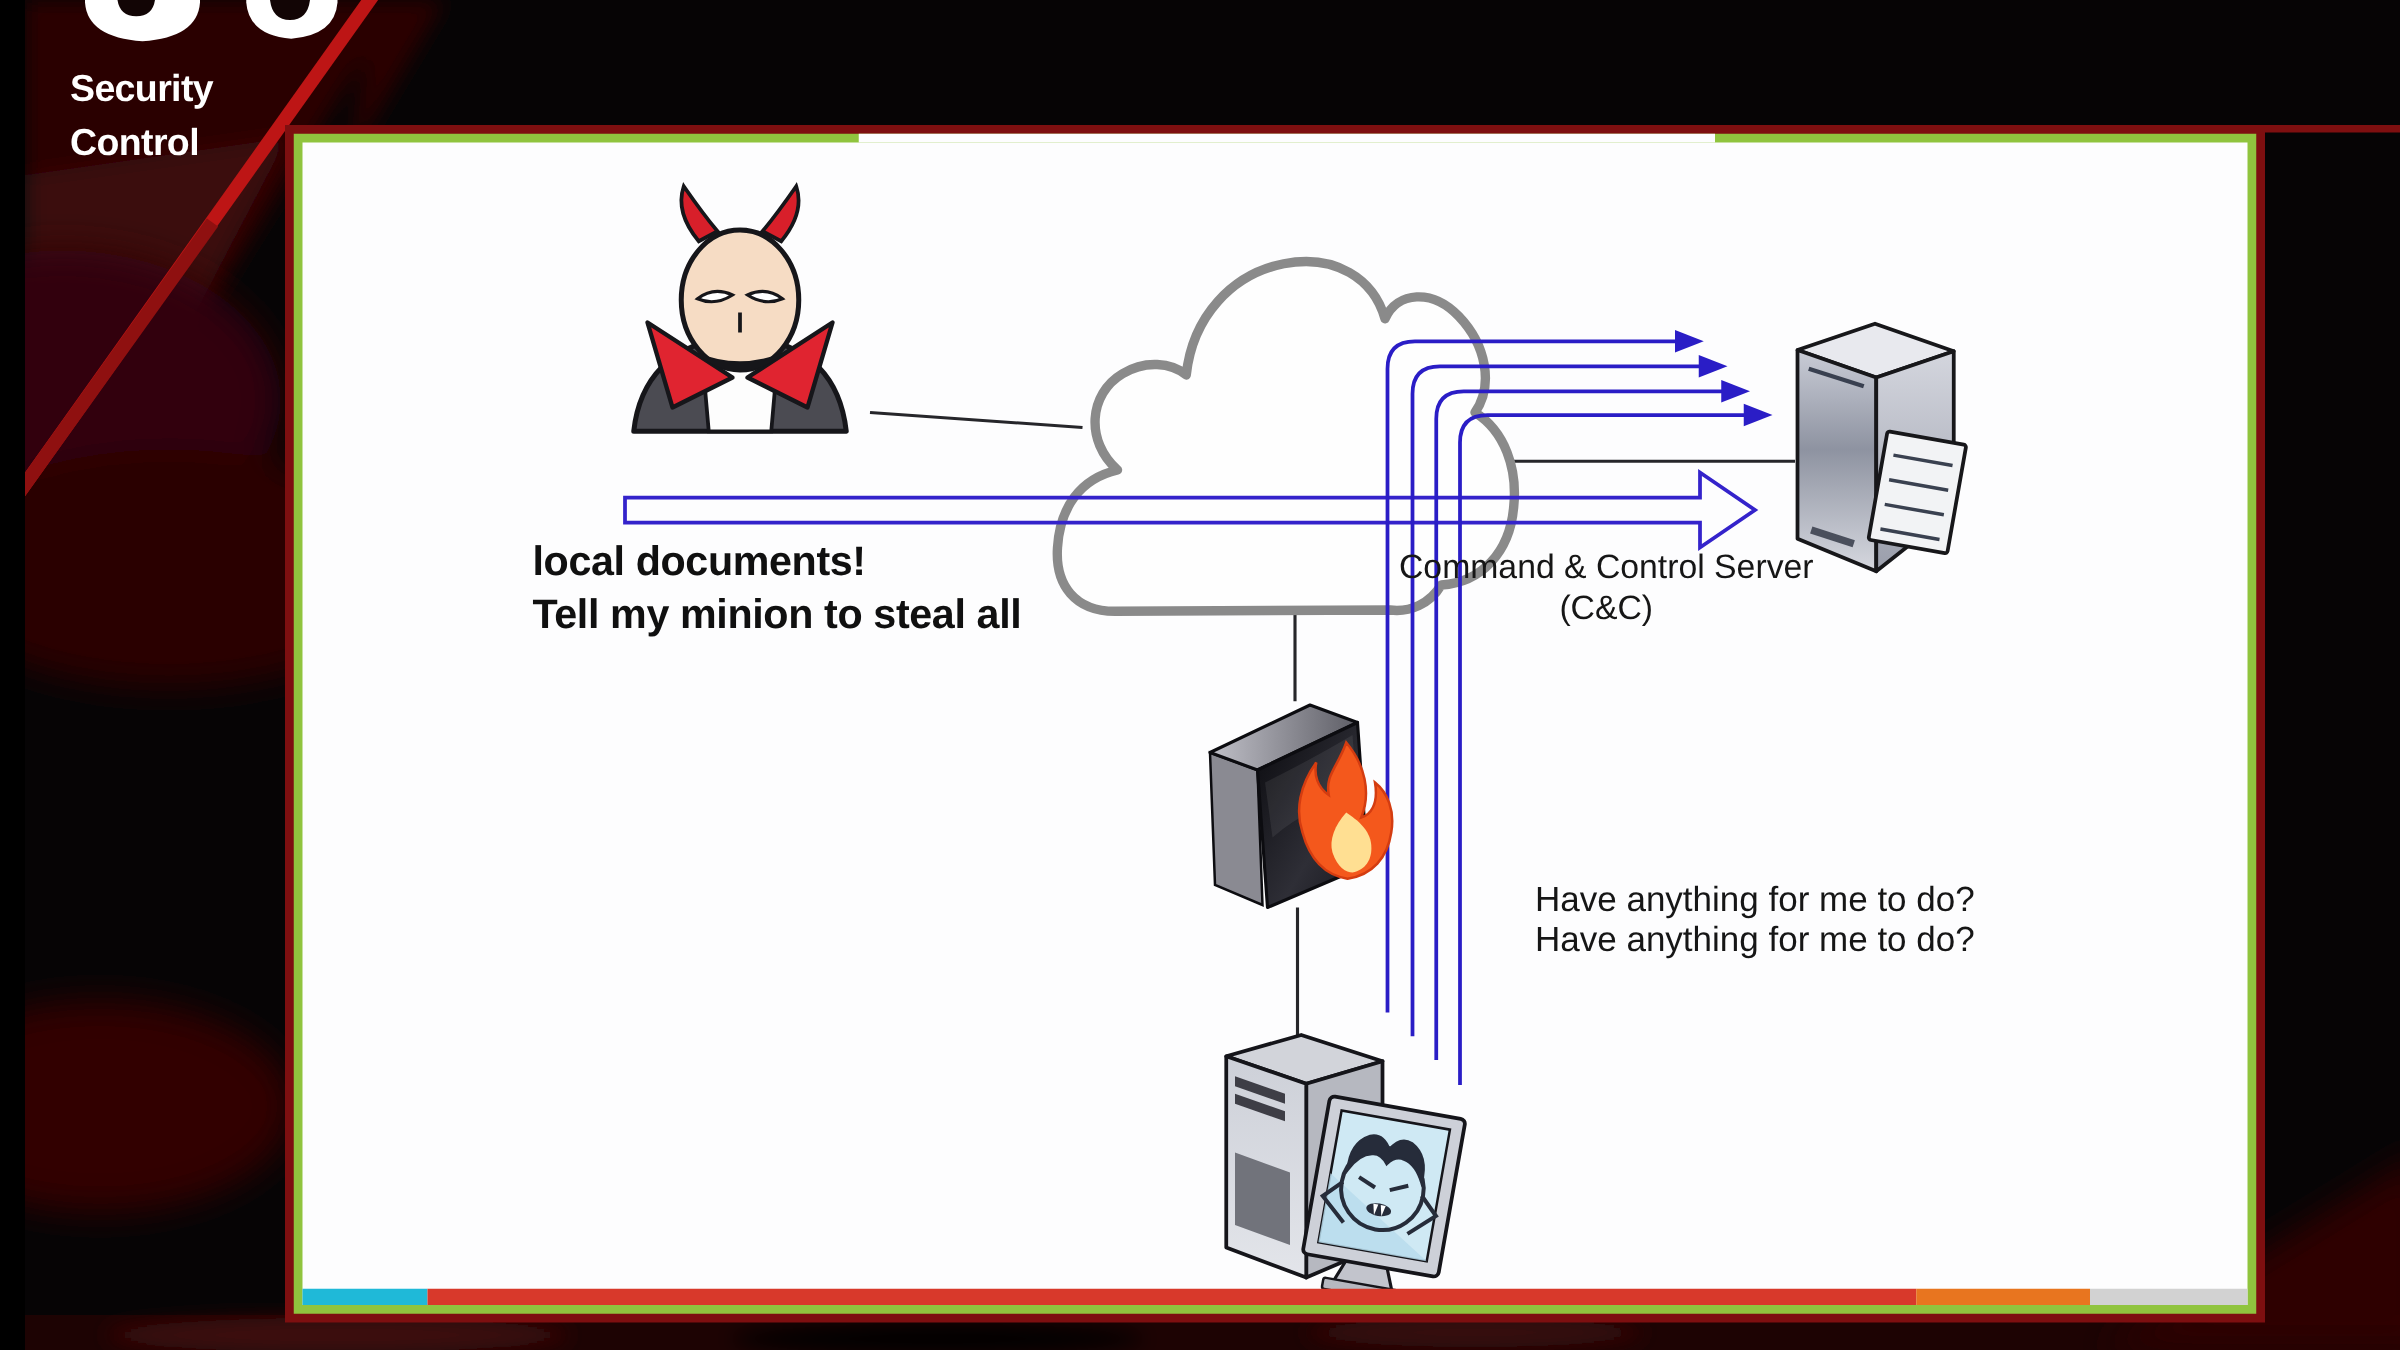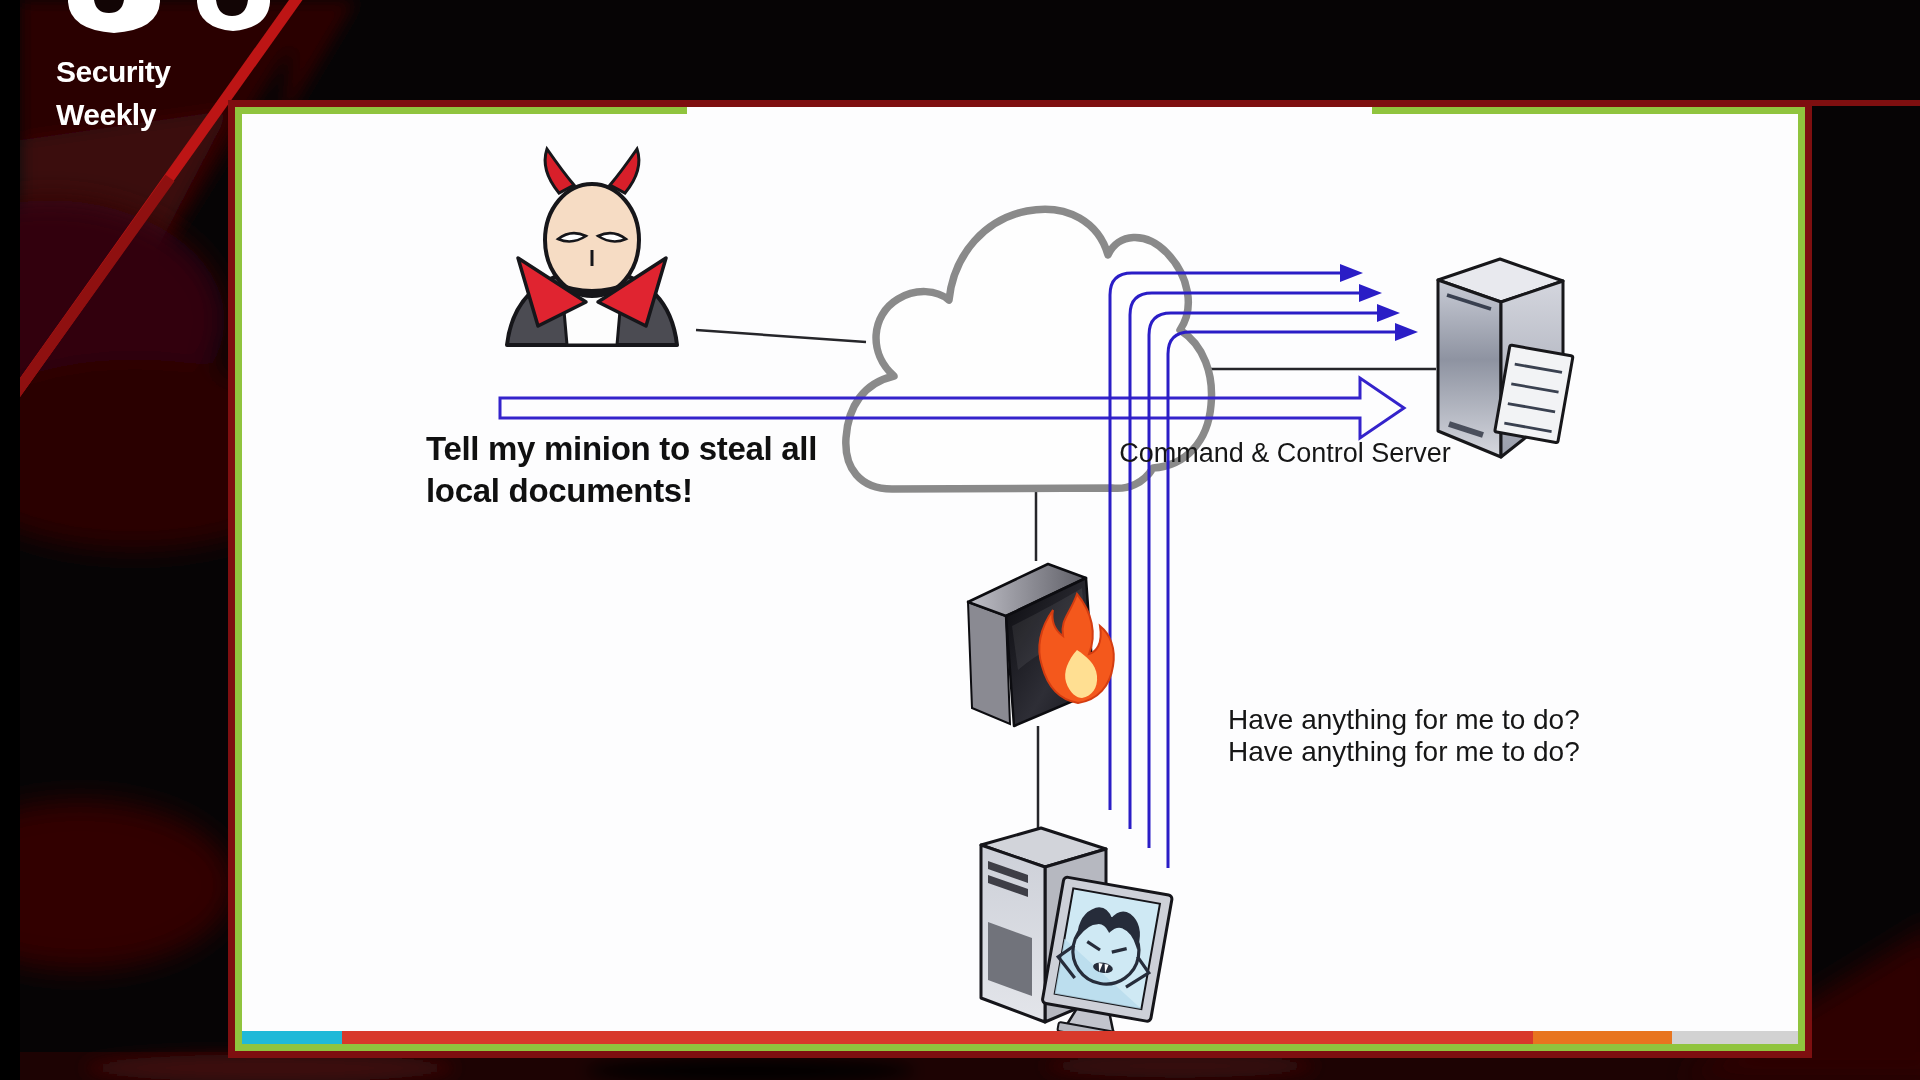--- a/index.html
+++ b/index.html
@@ -74,21 +74,21 @@
     <g>
       <path d="M48,-2 L140,-2 L140,2 Q138,30 94,33 Q50,30 48,2 Z" fill="#ffffff"></path>
       <path d="M74,0 Q76,13 89,13 Q102,13 104,0 Z" fill="#120505"></path>
       <path d="M177,-2 L250,-2 L250,2 Q248,28 213,31 Q179,28 177,2 Z" fill="#ffffff"></path>
       <path d="M196,0 Q198,16 212,16 Q226,16 228,0 Z" fill="#120505"></path>
     </g>
   </svg>
 
   <div class="logo-text">
     <div>Security</div>
-    <div>Weekly</div>
+    <div>Control</div>
   </div>
 
   <div class="top-maroon-ext"></div>
 
   <div class="slide">
     <div class="slide-green">
       <div class="slide-white">
 
         <svg class="diagram-svg" width="1556" height="930" viewBox="222 114 1556 930">
           <defs>
@@ -212,26 +212,27 @@
                 <polygon points="1081,963 1085,963 1083,972" fill="#ffffff" stroke="none"></polygon>
                 <polygon points="1087,963 1091,963 1089,972" fill="#ffffff" stroke="none"></polygon>
                 <path d="M1054,950 L1040,964 L1060,982"></path>
                 <path d="M1118,950 L1132,964 L1112,982"></path>
               </g>
             </g>
           </g>
         </svg>
 
         <div class="attacker-message">
+          <div>local documents!</div>
           <div>Tell my minion to steal all</div>
-          <div>local documents!</div>
         </div>
 
         <div class="cc-label">
           <div>Command &amp; Control Server</div>
+          <div>(C&amp;C)</div>
         </div>
 
         <div class="beacon-text">
           <div>Have anything for me to do?</div>
           <div>Have anything for me to do?</div>
         </div>
 
         <div class="bottom-strip">
           <div class="seg-cyan"></div>
           <div class="seg-red"></div>

